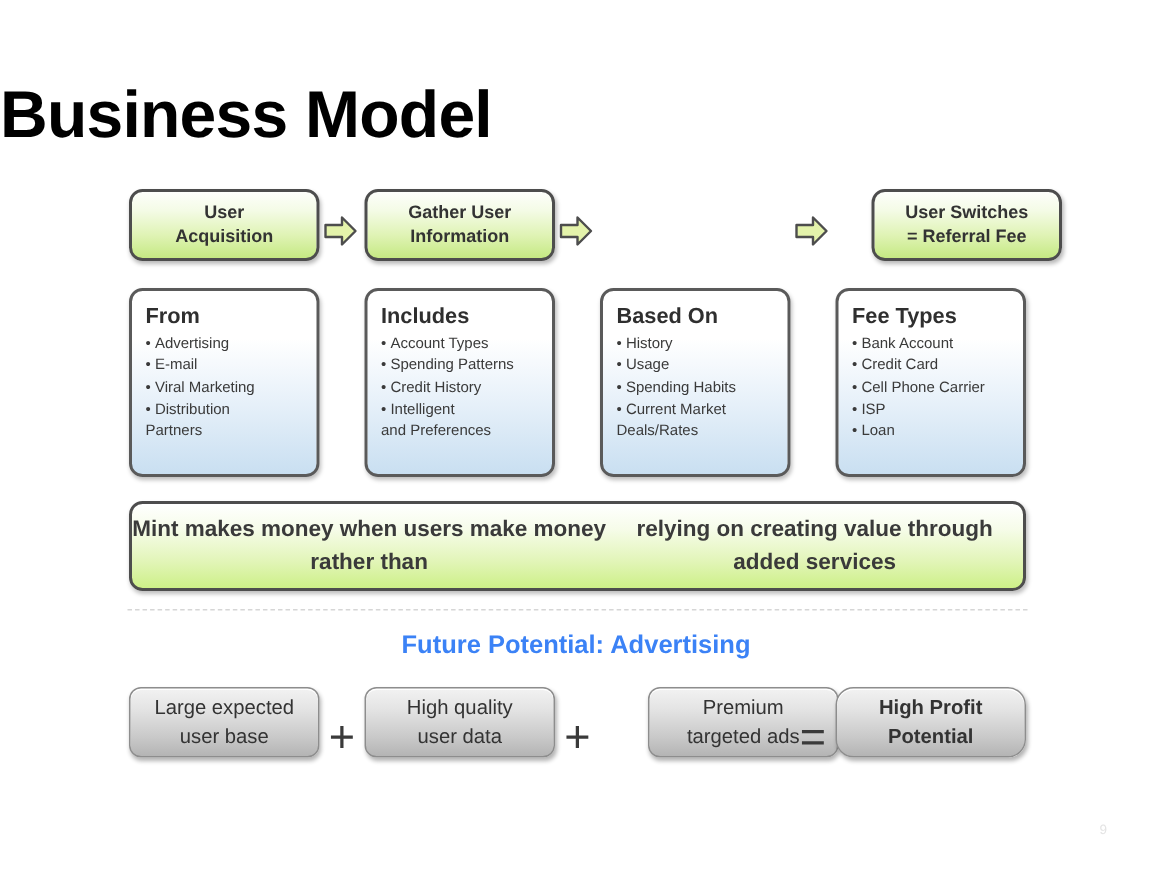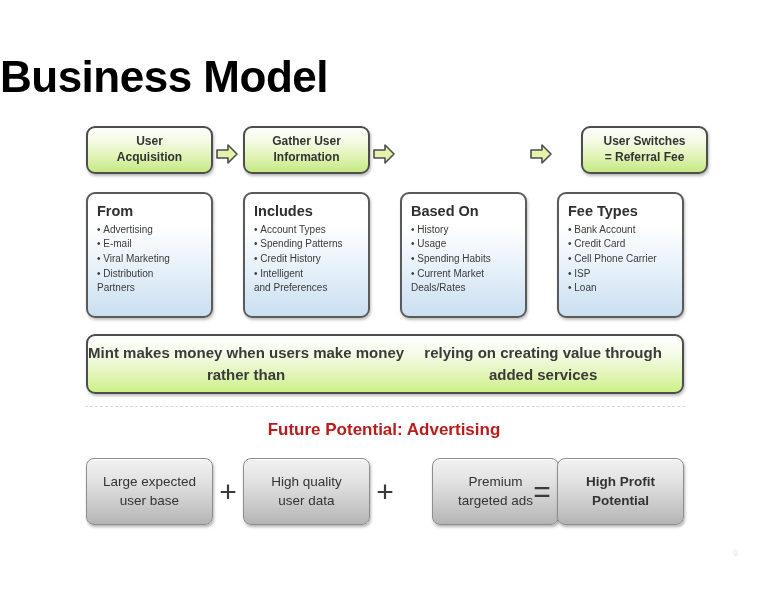--- a/index.html
+++ b/index.html
@@ -164,53 +164,53 @@
 
   
   .subtitle {
     position: absolute;
     top: 420px;
     left: 0;
     width: 768px;
     text-align: center;
     font-size: 17px;
     font-weight: bold;
-    color: #b91c1c;
+    color: #3b82f6;
   }
 
   
   .eq-row {
     position: absolute;
     top: 458px;
     left: 86px;
     width: 600px;
     height: 67px;
   }
   .gray-box {
     position: absolute;
     top: 0;
     width: 127px;
-    height: 67px;
+    height: 47px;
     box-sizing: border-box;
     border: 1px solid #8d8d8d;
     border-radius: 8px;
     background: linear-gradient(to bottom, #f2f2f2 0%, #e3e3e3 32%, #c9c9c9 72%, #b4b4b4 100%);
     box-shadow: 1px 2px 3px rgba(0,0,0,0.3), inset 0 1px 0 #ffffff;
     display: flex;
     align-items: center;
     justify-content: center;
     text-align: center;
     font-size: 13.5px;
     line-height: 1.35;
     color: #333333;
   }
   .gray-box.g0 { left: 0px; }
   .gray-box.g1 { left: 157px; }
   .gray-box.g2 { left: 314px; margin-left: 32px; }
-  .gray-box.g3 { left: 471px; font-weight: bold; }
+  .gray-box.g3 { left: 471px; font-weight: bold; border-radius: 12px; }
 
   .eq-op {
     position: absolute;
     top: 14px;
     width: 28px;
     height: 40px;
     display: flex;
     align-items: center;
     justify-content: center;
     font-size: 30px;

